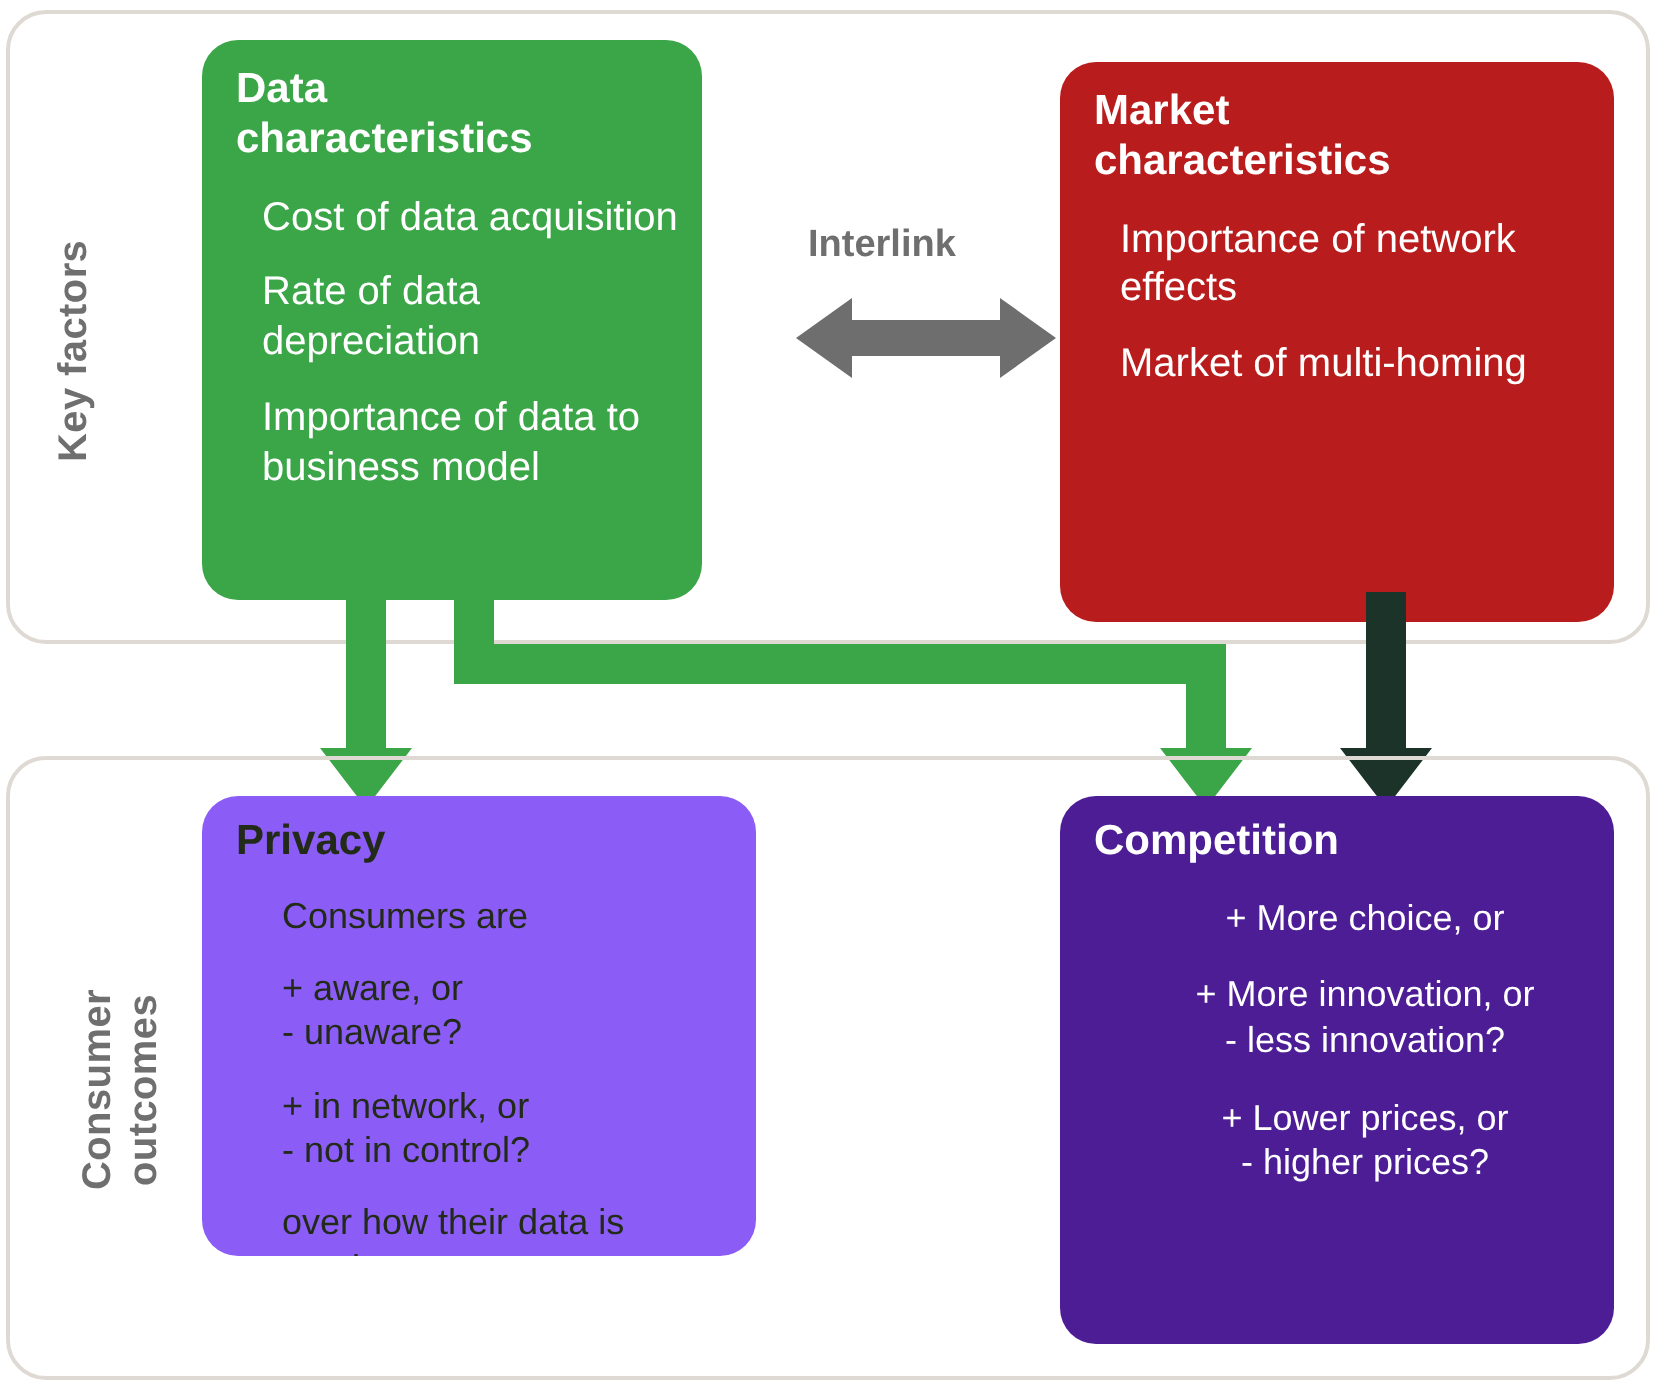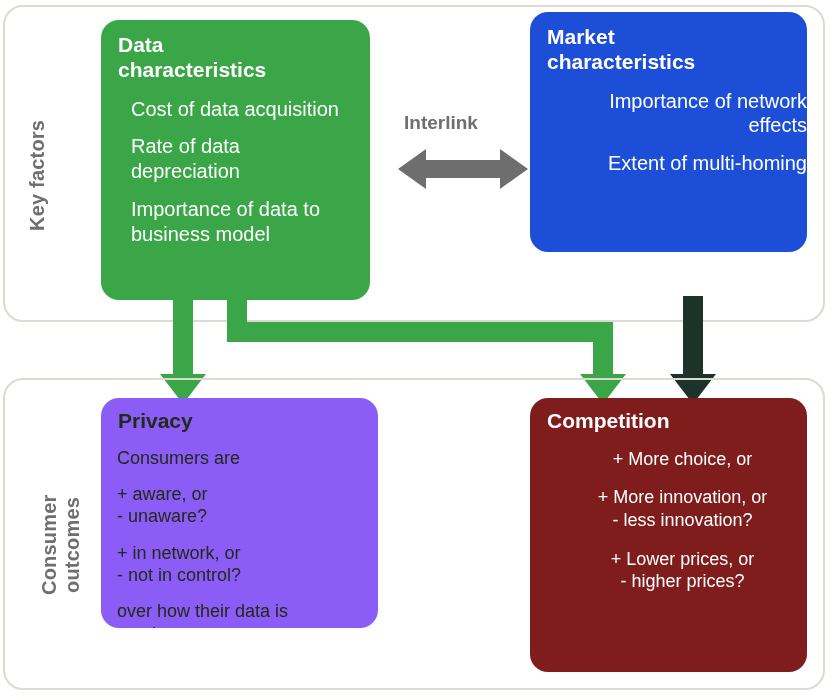--- a/index.html
+++ b/index.html
@@ -58,52 +58,52 @@
     padding:0;
   }
   .box ul li{
     font-size:20px;
     line-height:1.24;
     white-space:pre-line;
   }
 
   
   #box-data{
-    left:101px;top:20px;width:269px;height:280px;
+    left:101px;top:20px;width:250px;height:280px;
     background:#3aa647;
   }
   #box-data .title{color:#ffffff;margin:13px 0 0 17px;}
   #box-data ul{margin:14px 0 0 30px;}
   #box-data ul li{color:#ffffff;margin-bottom:13px;}
 
   
   #box-market{
-    left:530px;top:12px;width:277px;height:240px;
-    background:#1d4ed8;
+    left:530px;top:31px;width:277px;height:280px;
+    background:#b91c1c;
   }
   #box-market .title{color:#ffffff;margin:13px 0 0 17px;}
-  #box-market ul{margin:14px 0 0 30px;text-align:right;}
+  #box-market ul{margin:14px 0 0 30px;}
   #box-market ul li{color:#ffffff;margin-bottom:13px;}
 
   
   #box-privacy{
     left:101px;top:398px;width:277px;height:230px;
     background:#8b5cf6;
   }
   #box-privacy .title{color:#222a18;margin:11px 0 0 17px;}
-  #box-privacy .body{margin:13px 0 0 16px;}
+  #box-privacy .body{margin:13px 0 0 40px;}
   #box-privacy .body .line{
     color:#222a18;font-size:18px;line-height:1.24;white-space:pre-line;
   }
   #box-privacy .body .para{margin-bottom:14px;}
 
   
   #box-competition{
     left:530px;top:398px;width:277px;height:274px;
-    background:#7f1d1d;
+    background:#4c1d95;
   }
   #box-competition .title{color:#ffffff;margin:11px 0 0 17px;}
   #box-competition .body{margin:14px 0 0 28px;}
   #box-competition .body .line{
     color:#ffffff;font-size:18px;line-height:1.26;white-space:pre-line;
   }
   #box-competition .body .para{margin-bottom:16px;text-align:center;}
 
   
   .pm{display:block;}
@@ -145,21 +145,21 @@
 business model</li>
     </ul>
   </div>
 
   <div class="box" id="box-market">
     <div class="title">Market
 characteristics</div>
     <ul>
       <li>Importance of network
 effects</li>
-      <li>Extent of multi-homing</li>
+      <li>Market of multi-homing</li>
     </ul>
   </div>
 
   <div id="interlink-label">Interlink</div>
   <svg id="interlink-arrow" viewBox="0 0 130 46">
     <polygon points="0,23 28,3 28,14 102,14 102,3 130,23 102,43 102,32 28,32 28,43" fill="#6e6e6e"></polygon>
   </svg>
 
   <svg id="connector-data-privacy" viewBox="0 0 60 110">
     <path d="M13,0 L33,0 L33,78 L46,78 L23,108 L0,78 L13,78 Z" fill="#3aa647"></path>

